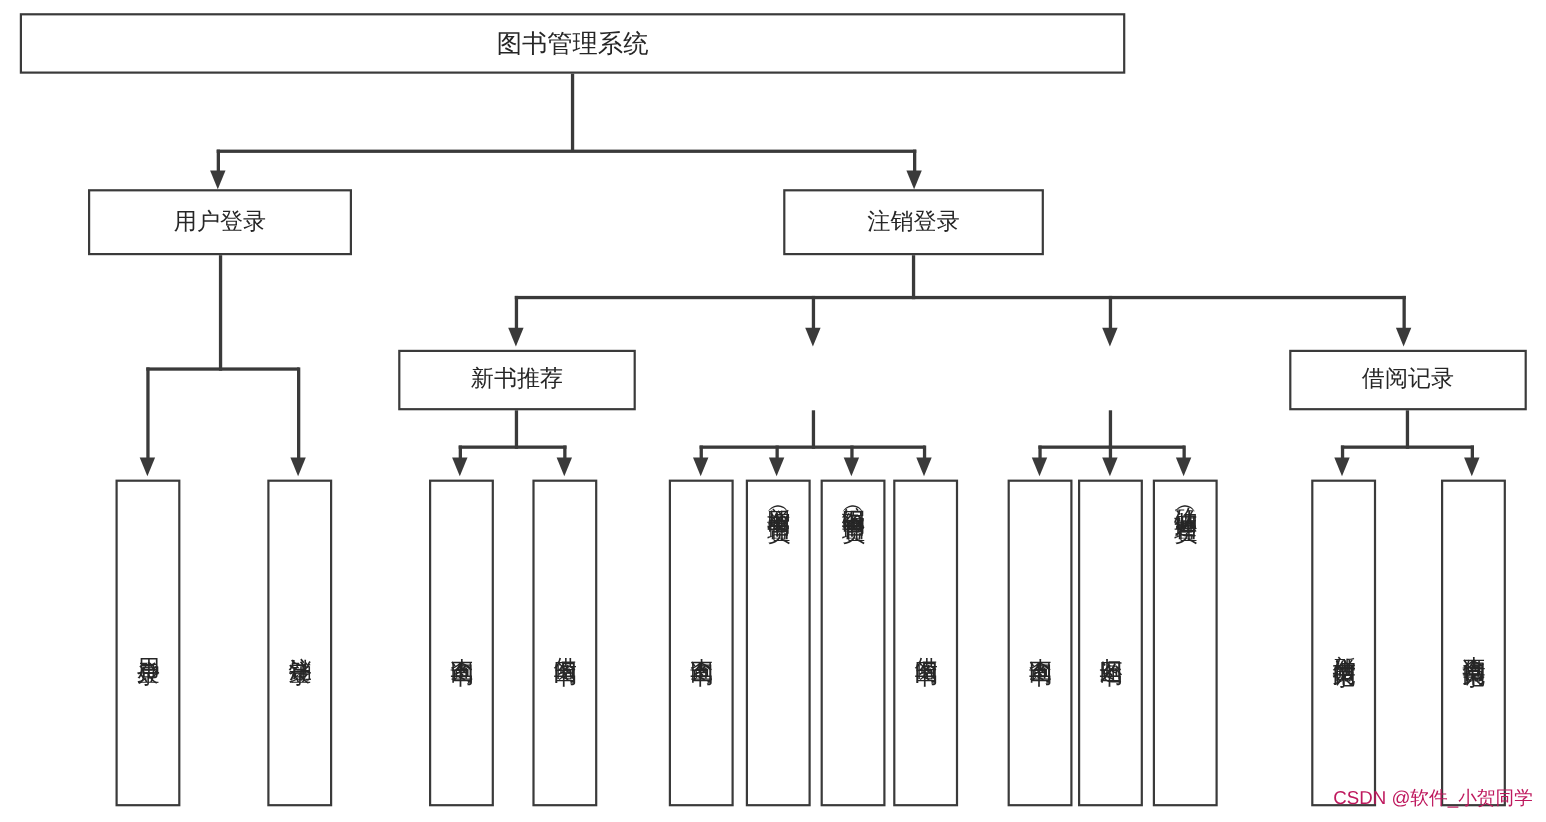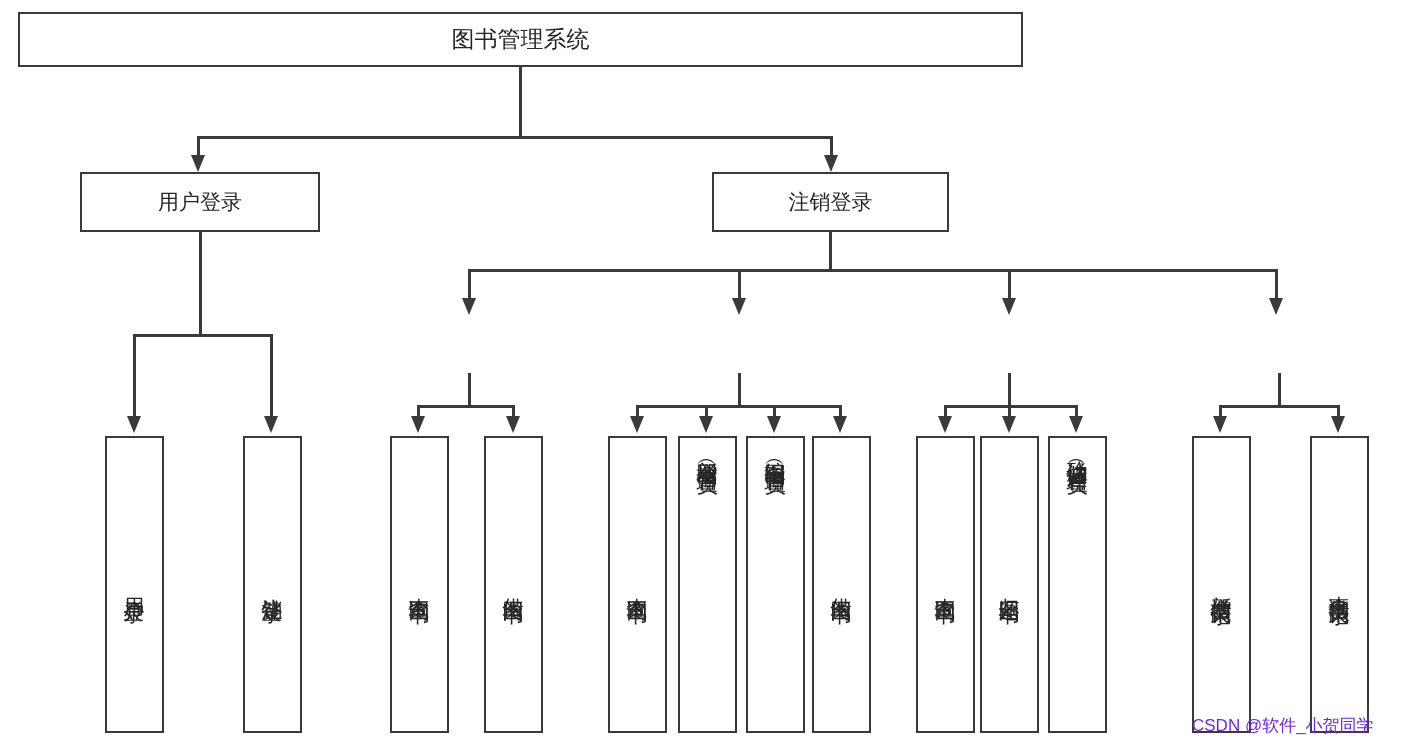--- a/index.html
+++ b/index.html
@@ -61,24 +61,25 @@
   .arrow{
     position:absolute;
     width:0;height:0;
     border-left:7px solid transparent;
     border-right:7px solid transparent;
     border-top:17px solid #3a3a3a;
   }
   
   #watermark{
     position:absolute;
-    color:#6d28d9;
+    color:#be185d;
     font-size:17px;
     white-space:nowrap;
     pointer-events:none;
+    padding-left:20px;
   }
 </style>
 </head>
 <body>
 
 <div id="canvas">
 
   <div class="node root" style="left:18px;top:12px;width:1005px;height:55px;">
     <span class="label">图书管理系统</span>
   </div>
@@ -109,20 +110,26 @@
   <div class="hline" style="left:468px;top:269px;width:810px;height:3px;"></div>
   <div class="vline" style="left:468px;top:269px;width:3px;height:32px;"></div>
   <div class="arrow" style="left:462px;top:298px;"></div>
   <div class="vline" style="left:738px;top:269px;width:3px;height:32px;"></div>
   <div class="arrow" style="left:732px;top:298px;"></div>
   <div class="vline" style="left:1008px;top:269px;width:3px;height:32px;"></div>
   <div class="arrow" style="left:1002px;top:298px;"></div>
   <div class="vline" style="left:1275px;top:269px;width:3px;height:32px;"></div>
   <div class="arrow" style="left:1269px;top:298px;"></div>
 
+  <div class="node l3" style="left:362px;top:318px;width:216px;height:55px;">
+    <span class="label">新书推荐</span>
+  </div>
+  <div class="node l3" style="left:1172px;top:318px;width:216px;height:55px;">
+    <span class="label">借阅记录</span>
+  </div>
 
   <div class="vline" style="left:468px;top:373px;width:3px;height:35px;"></div>
   <div class="hline" style="left:417px;top:405px;width:98px;height:3px;"></div>
   <div class="vline" style="left:417px;top:405px;width:3px;height:14px;"></div>
   <div class="arrow" style="left:411px;top:416px;"></div>
   <div class="vline" style="left:512px;top:405px;width:3px;height:14px;"></div>
   <div class="arrow" style="left:506px;top:416px;"></div>
 
   <div class="vline" style="left:738px;top:373px;width:3px;height:35px;"></div>
   <div class="hline" style="left:636px;top:405px;width:205px;height:3px;"></div>

